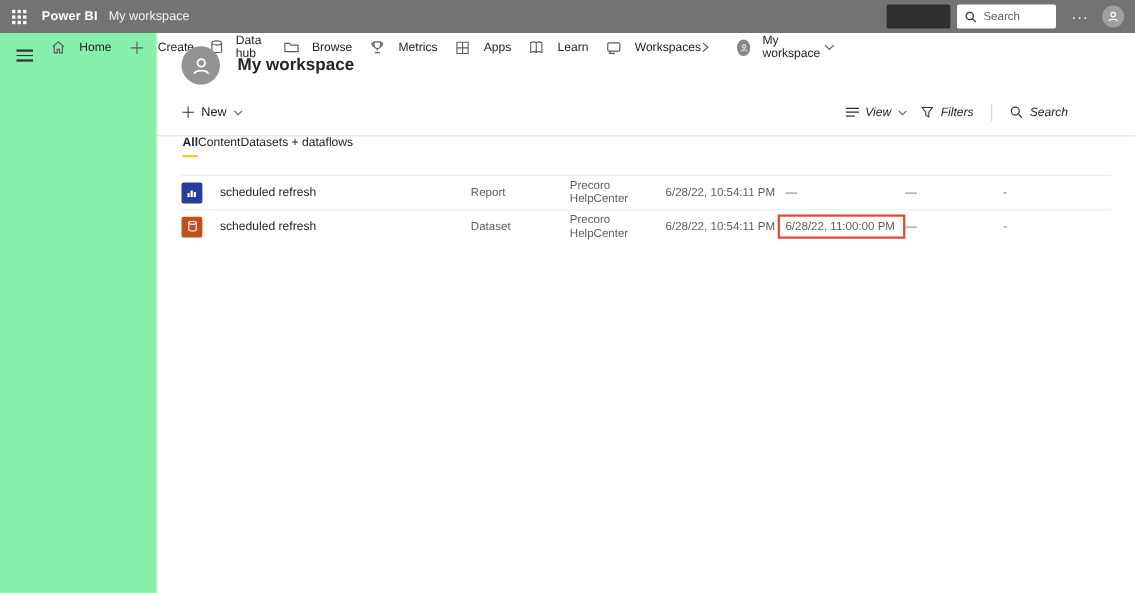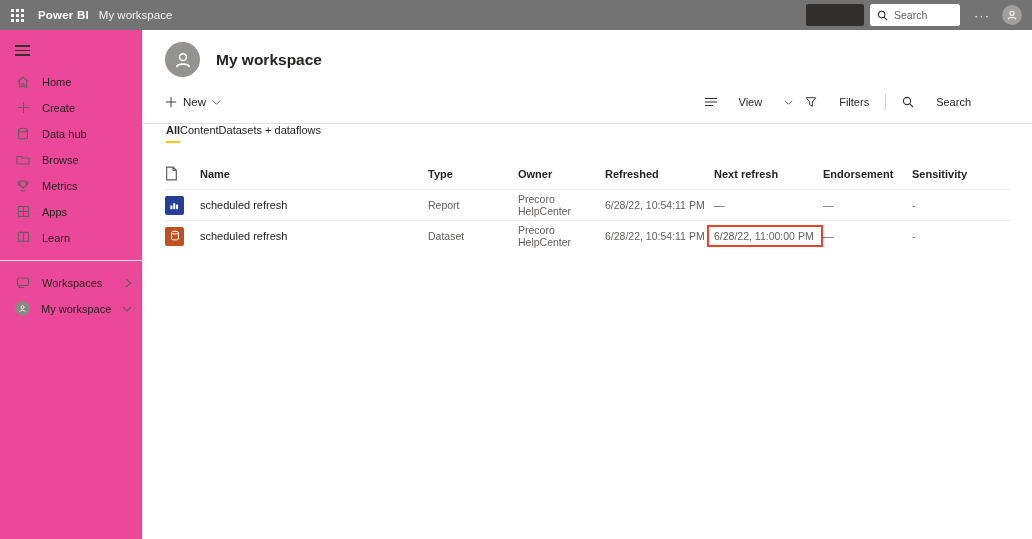--- a/index.html
+++ b/index.html
@@ -19,41 +19,41 @@
                 display:flex; align-items:center; padding:0 6px; color:#444; }
   .top-search svg { flex:0 0 auto; }
   .top-search-text { font-size:10.5px; color:#605e5c; margin-left:6px; }
   .top-ellipsis { color:#fff; font-size:13px; margin:0 12px 0 14px; letter-spacing:1px; cursor:pointer; }
   .top-avatar { width:20px; height:20px; border-radius:50%; background:#a19f9d; display:flex; align-items:center; justify-content:center; margin-right:10px; cursor:pointer; }
 
   
   .shell { display:flex; height:509px; }
 
   
-  .sidebar { width:143px; border-right:1px solid #e6e6e6; display:flex; flex-direction:column; background:#ec4899; }
+  .sidebar { width:143px; border-right:1px solid #e6e6e6; display:flex; background:#86efac; }
   .hamburger { padding:12px 0 10px 15px; cursor:pointer; }
   .hamburger div { width:15px; height:1.6px; background:#323130; margin:3px 0; }
   .nav-item { height:26px; display:flex; align-items:center; padding-left:15px; font-size:11px; color:#252423; cursor:pointer; }
   .nav-icon { width:16px; height:16px; margin-right:11px; display:flex; align-items:center; justify-content:center; color:#605e5c; }
   .side-divider { height:1px; background:#e6e6e6; margin:9px 0; }
   .nav-chev { margin-left:auto; margin-right:10px; color:#605e5c; display:flex; }
   .ws-avatar { width:15px; height:15px; border-radius:50%; background:#8a8886; display:flex; align-items:center; justify-content:center; margin-right:11px; }
   .side-spacer { flex:1; }
   .getdata { border-top:1px solid #e6e6e6; height:30px; display:flex; align-items:center; padding-left:15px; font-size:11px; cursor:pointer; }
 
   
   .main { flex:1; display:flex; flex-direction:column; }
   .ws-header { display:flex; align-items:center; padding:12px 0 4px 22px; }
   .ws-big-avatar { width:35px; height:35px; border-radius:50%; background:#949391; display:flex; align-items:center; justify-content:center; }
   .ws-title { font-size:15.5px; font-weight:bold; margin-left:16px; color:#252423; }
 
   .toolbar { display:flex; align-items:center; height:30px; margin-top:6px; padding:0 55px 0 22px; }
   .tb-left { display:flex; align-items:center; gap:6px; font-size:11.5px; cursor:pointer; }
   .tb-right { margin-left:auto; display:flex; align-items:center; font-size:11px; color:#252423; }
-  .tb-btn { display:flex; align-items:center; gap:22px; cursor:pointer; padding:4px 6px; }
+  .tb-btn { display:flex; align-items:center; gap:6px; cursor:pointer; padding:4px 6px;font-style:italic; }
   .tb-sep { width:1px; height:16px; background:#d2d0ce; margin:0 10px; }
   .main-divider { height:1px; background:#e1dfdd; margin-top:6px; }
 
   .tabs { display:flex; padding-left:23px; margin-top:0; font-size:11px; }
   .tab { padding-bottom:5px; cursor:pointer; color:#252423; border-bottom:2px solid transparent; }
   .tab.active { font-weight:bold; border-bottom:2px solid #F2C811; }
 
   
   .table { margin:16px 22px 0 22px; }
   .tr { display:grid; grid-template-columns:35px 228px 90px 87px 109px 109px 89px auto; align-items:center; }
@@ -266,34 +266,20 @@
 
     <div class="main-divider"></div>
 
     <div class="tabs">
       <div class="tab active">All</div>
       <div class="tab">Content</div>
       <div class="tab">Datasets + dataflows</div>
     </div>
 
     <div class="table">
-      <div class="tr thead">
-        <div>
-          <svg width="13" height="15" viewBox="0 0 12 14">
-              <path d="M1.5 1 H7.5 L10.5 4 V13 H1.5 Z M7.5 1 V4 H10.5" fill="none" stroke="#605e5c" stroke-width="1.1"></path>
-            </svg>
-        </div>
-        <div>Name</div>
-        <div>Type</div>
-        <div>Owner</div>
-        <div>Refreshed</div>
-        <div>Next refresh</div>
-        <div>Endorsement</div>
-        <div>Sensitivity</div>
-      </div>
 
       <div class="tr row">
         <div>
             <span class="tile tile-report">
           <svg width="11" height="11" viewBox="0 0 12 12">
                 <rect x="1.5" y="6" width="2.2" height="4" fill="#fff"></rect>
                 <rect x="4.6" y="3.5" width="2.2" height="6.5" fill="#fff"></rect>
                 <rect x="7.7" y="5" width="2.2" height="5" fill="#fff"></rect>
               </svg>
         </span>

